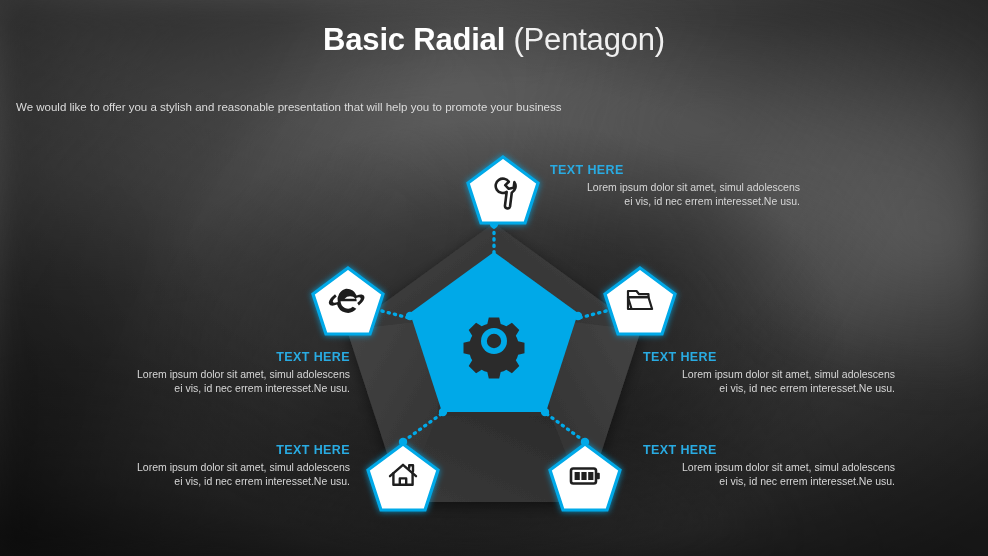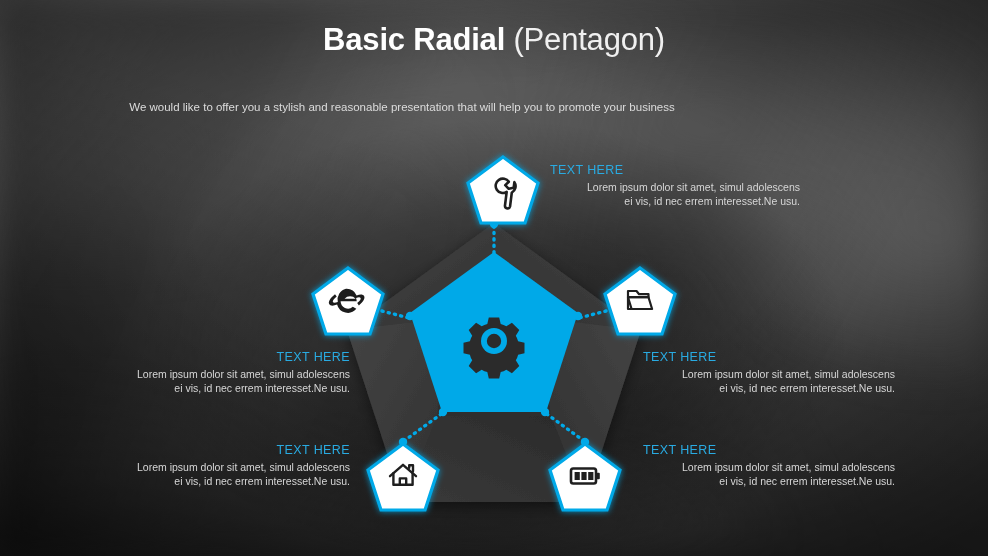--- a/index.html
+++ b/index.html
@@ -69,43 +69,42 @@
     color: #ffffff;
     letter-spacing: -0.2px;
     white-space: nowrap;
   }
   .title .t-strong { font-weight: bold; }
   .title .t-light  { font-weight: normal; color: #f0f0f0; }
 
   .subtitle {
     position: absolute;
     top: 101px;
-    left: 0;
+    left: 16px;
     width: 804px;
-    text-align: center;
     font-size: 11.5px;
     color: #dcdcdc;
     white-space: nowrap;
   }
 
   
   .stage {
     position: absolute;
     left: 0;
     top: 0;
     width: 988px;
     height: 556px;
   }
   .stage svg { display: block; }
 
   
   .txtblock { position: absolute; }
   .txtblock .head {
     font-size: 12.5px;
-    font-weight: normal;
+    font-weight: bold;
     color: #29ABE2;
     letter-spacing: 0.4px;
     margin-bottom: 4px;
   }
   .txtblock .body {
     font-size: 10.5px;
     line-height: 13.6px;
     color: #d6d6d6;
     text-align: right;
   }

